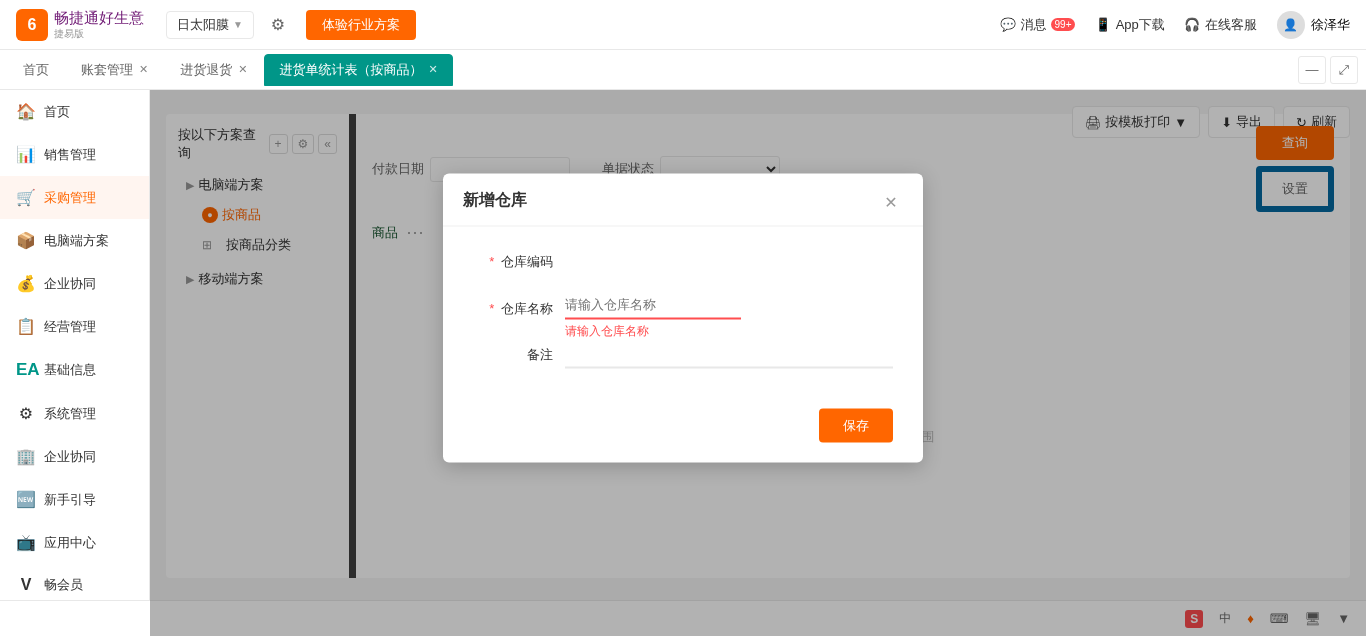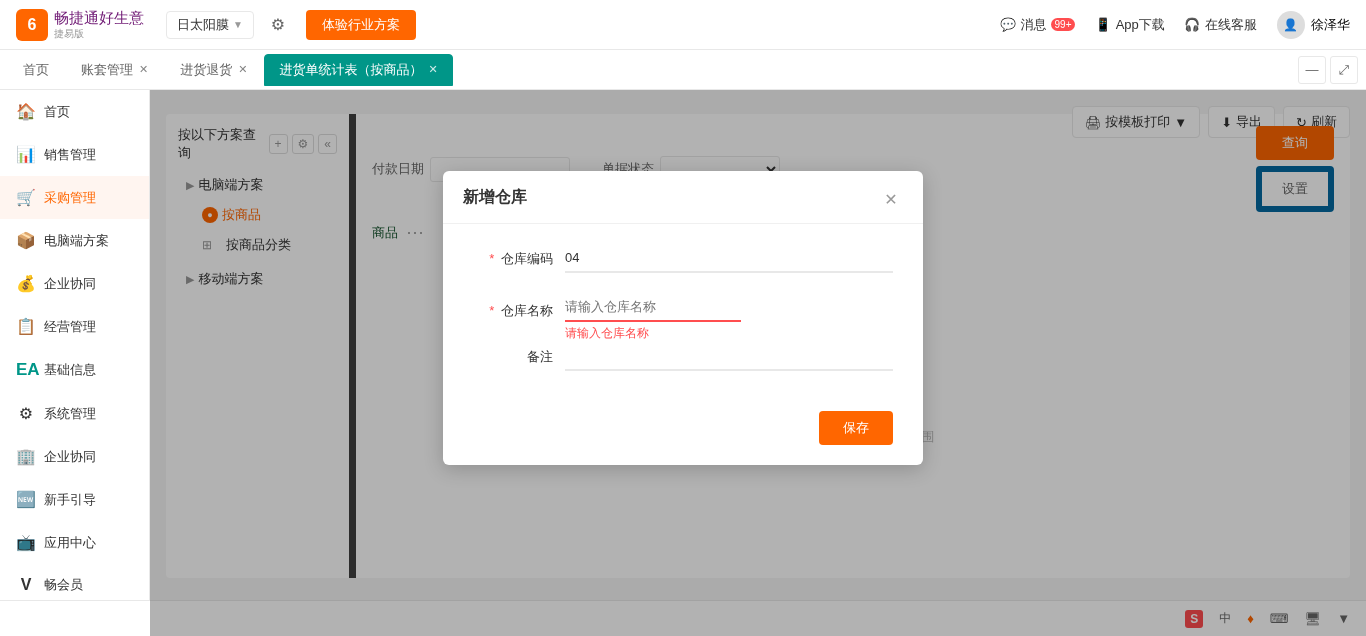--- a/index.html
+++ b/index.html
@@ -545,21 +545,20 @@
     <span class="modal-title">新增仓库</span>
     <span class="modal-close">✕</span>
   </div>
   <div class="modal-body">
 
     <div class="form-row">
       <div class="form-label">
         <span class="required">*</span>
         <span>仓库编码</span>
       </div>
-      <input type="text" class="form-input" value="04" style="">
     </div>
 
     <div class="form-row" style="flex-direction:column;">
       <div style="display:flex;align-items:center;">
         <div class="form-label">
           <span class="required">*</span>
           <span>仓库名称</span>
         </div>
         <input type="text" class="form-input error-input" placeholder="请输入仓库名称" style="">
       </div>

